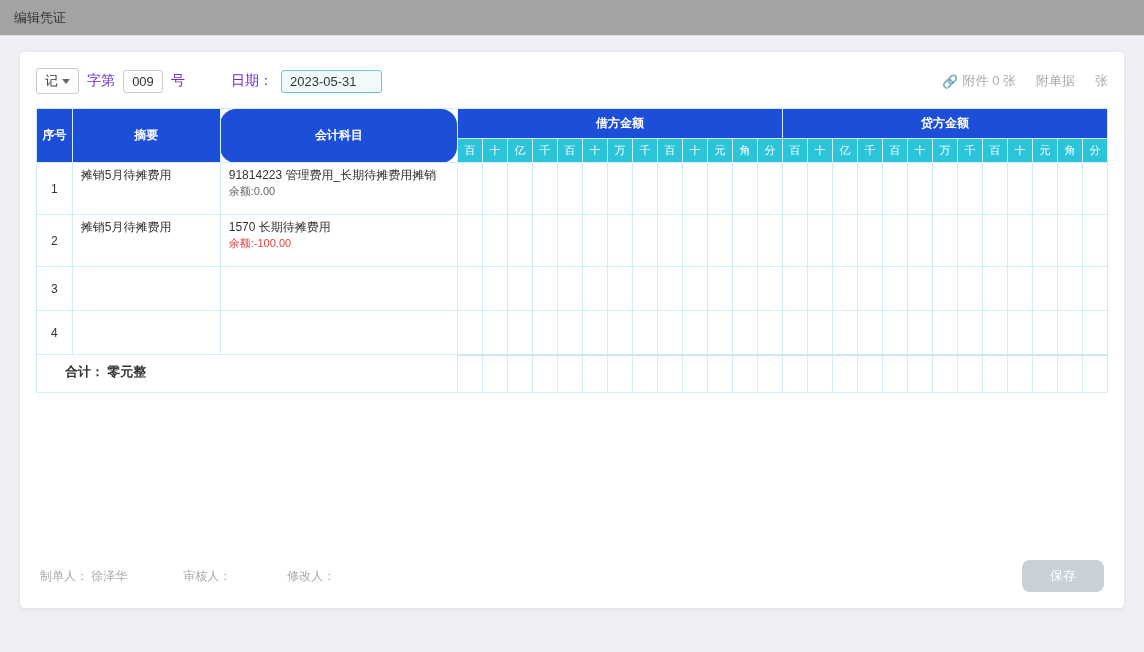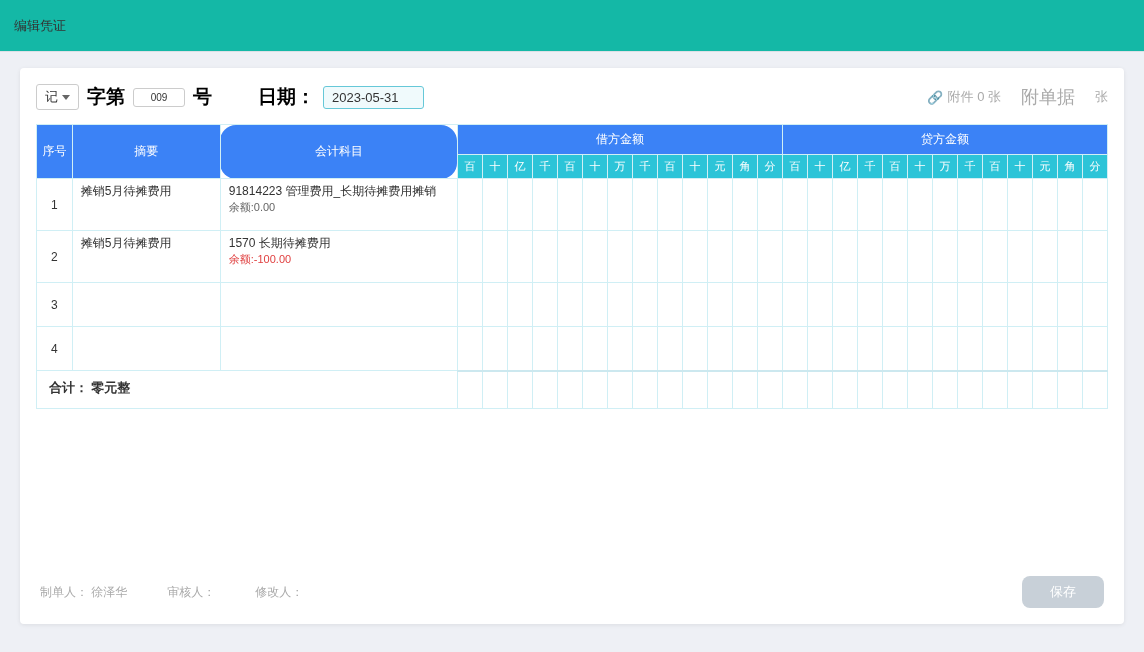--- a/index.html
+++ b/index.html
@@ -5,26 +5,26 @@
     * { box-sizing: border-box; margin: 0; padding: 0; }
     body {
       font-family: "Microsoft YaHei", "PingFang SC", sans-serif;
       font-size: 13px;
       background: #e8eaf0;
       width: 1144px;
       height: 652px;
       overflow: hidden;
     }
     .window-titlebar {
-      background: #14b8a6;
+      background: #a3a3a3;
       border-bottom: 1px solid #dde0e6;
       padding: 8px 14px;
       font-size: 13px;
       color: #333;
-      height: 52px;
+      height: 36px;
       display: flex;
       align-items: center;
     }
     .main-content {
       background: #eef0f5;
       padding: 16px 20px;
       height: calc(652px - 36px);
       overflow: hidden;
     }
     .page-header {
@@ -83,30 +83,29 @@
     .chevron-down {
       display: inline-block;
       width: 0;
       height: 0;
       border-left: 4px solid transparent;
       border-right: 4px solid transparent;
       border-top: 5px solid #666;
       margin-left: 2px;
     }
     .label-text {
-      color: #000000;
-      font-size: 19px;
-      font-weight: bold;
+      color: #6d28d9;
+      font-size: 14px;
     }
     .number-input {
       border: 1px solid #ccc;
       border-radius: 3px;
       padding: 3px 6px;
-      width: 52px;
-      font-size: 10px;
+      width: 40px;
+      font-size: 13px;
       color: #333;
       text-align: center;
     }
     .date-input {
       border: 1px solid #66c8d8;
       border-radius: 3px;
       padding: 3px 8px;
       font-size: 13px;
       color: #333;
       background: #f0fafc;
@@ -121,21 +120,21 @@
     .attach-link {
       display: flex;
       align-items: center;
       gap: 4px;
       color: #aaa;
       font-size: 13px;
       cursor: pointer;
     }
     .attachment-btn {
       color: #aaa;
-      font-size: 18px;
+      font-size: 13px;
       cursor: pointer;
       background: none;
       border: none;
     }
     .zhang-text {
       color: #aaa;
       font-size: 13px;
     }
     
     .voucher-table {
@@ -144,23 +143,23 @@
       flex: 1;
       font-size: 12px;
     }
     .voucher-table th, .voucher-table td {
       border: 1px solid #d0eff5;
       text-align: center;
       vertical-align: middle;
       padding: 0;
     }
     .thead-top th {
-      background: #3b82f6;
+      background: #1d4ed8;
       color: #fff;
-      font-weight: normal;
+      font-weight: bold;
       padding: 6px 4px;
     }
     .thead-sub th {
       background: #2cc4d8;
       color: #fff;
       font-weight: normal;
       font-size: 11px;
       padding: 4px 1px;
       width: 20px;
       min-width: 20px;
@@ -207,21 +206,21 @@
       border-top: 2px solid #cce8ef;
     }
     .total-text {
       font-size: 13px;
       font-weight: bold;
       color: #333;
     }
     .footer-row {
       display: flex;
       align-items: center;
-      gap: 40px;
+      gap: 56px;
       padding: 10px 4px 4px 4px;
       color: #aaa;
       font-size: 12px;
       margin-top: 8px;
     }
     .footer-right {
       margin-left: auto;
     }
     .save-btn {
       background: #c8d0d8;
@@ -445,21 +444,21 @@
             <td></td>
             <td></td>
             <td></td>
             <td></td>
             <td></td>
             <td></td>
             <td></td>
           </tr>
 
           <tr class="data-row total-row">
-            <td colspan="3" style="text-align:left; padding:8px 12px; border:1px solid #d0eff5;">
+            <td colspan="3" style="text-align:left; padding:8px 28px; border:1px solid #d0eff5;">
               <span class="total-text">合计：</span>
               <span class="total-text">零元整</span>
             </td>
             <td></td>
             <td></td>
             <td></td>
             <td></td>
             <td></td>
             <td></td>
             <td></td>

